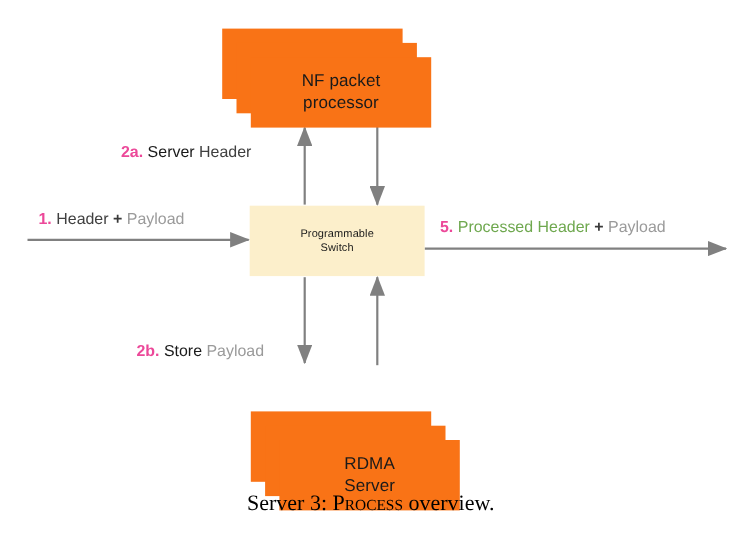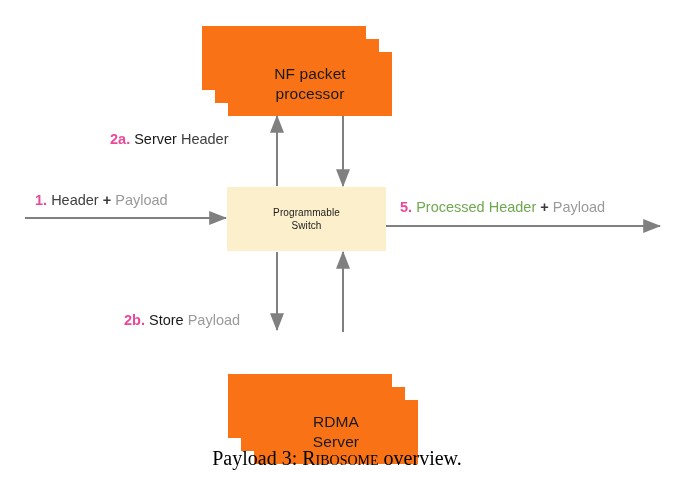--- a/index.html
+++ b/index.html
@@ -182,16 +182,16 @@
 
 
   <div class="edge-label" style="left:400px; top:199px;">
     <span class="step">5.</span>
     <span class="green">Processed Header</span>
     <span class="plus">+</span>
     <span class="gray">Payload</span>
   </div>
 
   <div id="caption">
-    <span>Payload 3: </span><span class="smallcaps-word">Ribosome</span><span> overview.</span>
+    <span>Server 3: </span><span class="smallcaps-word">Process</span><span> overview.</span>
   </div>
 
 </div>
 
 </body></html>

